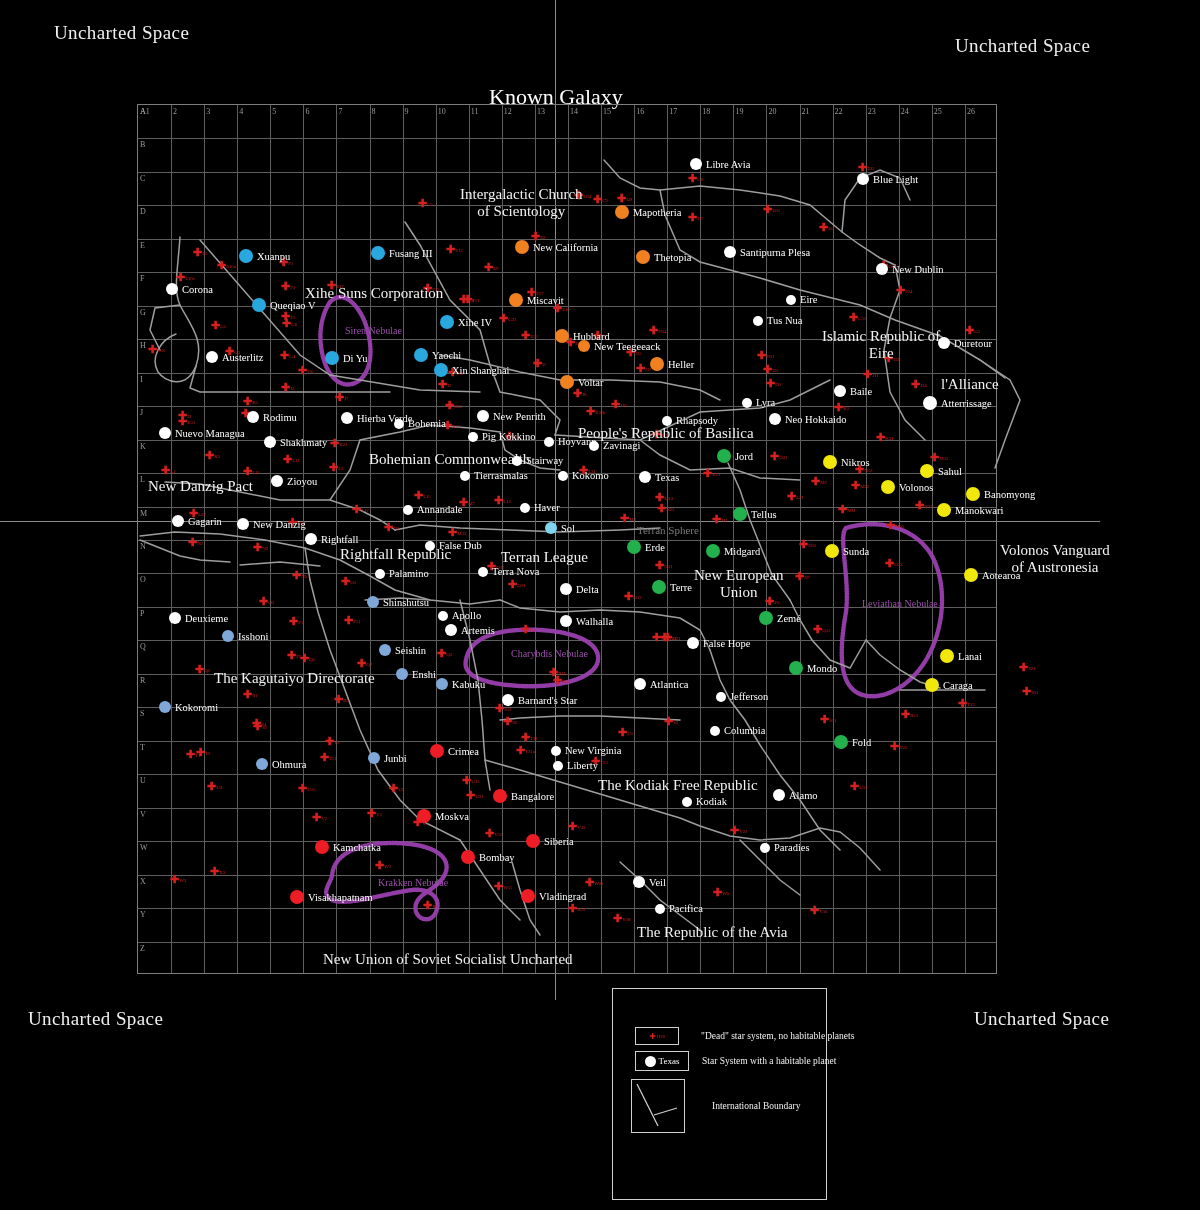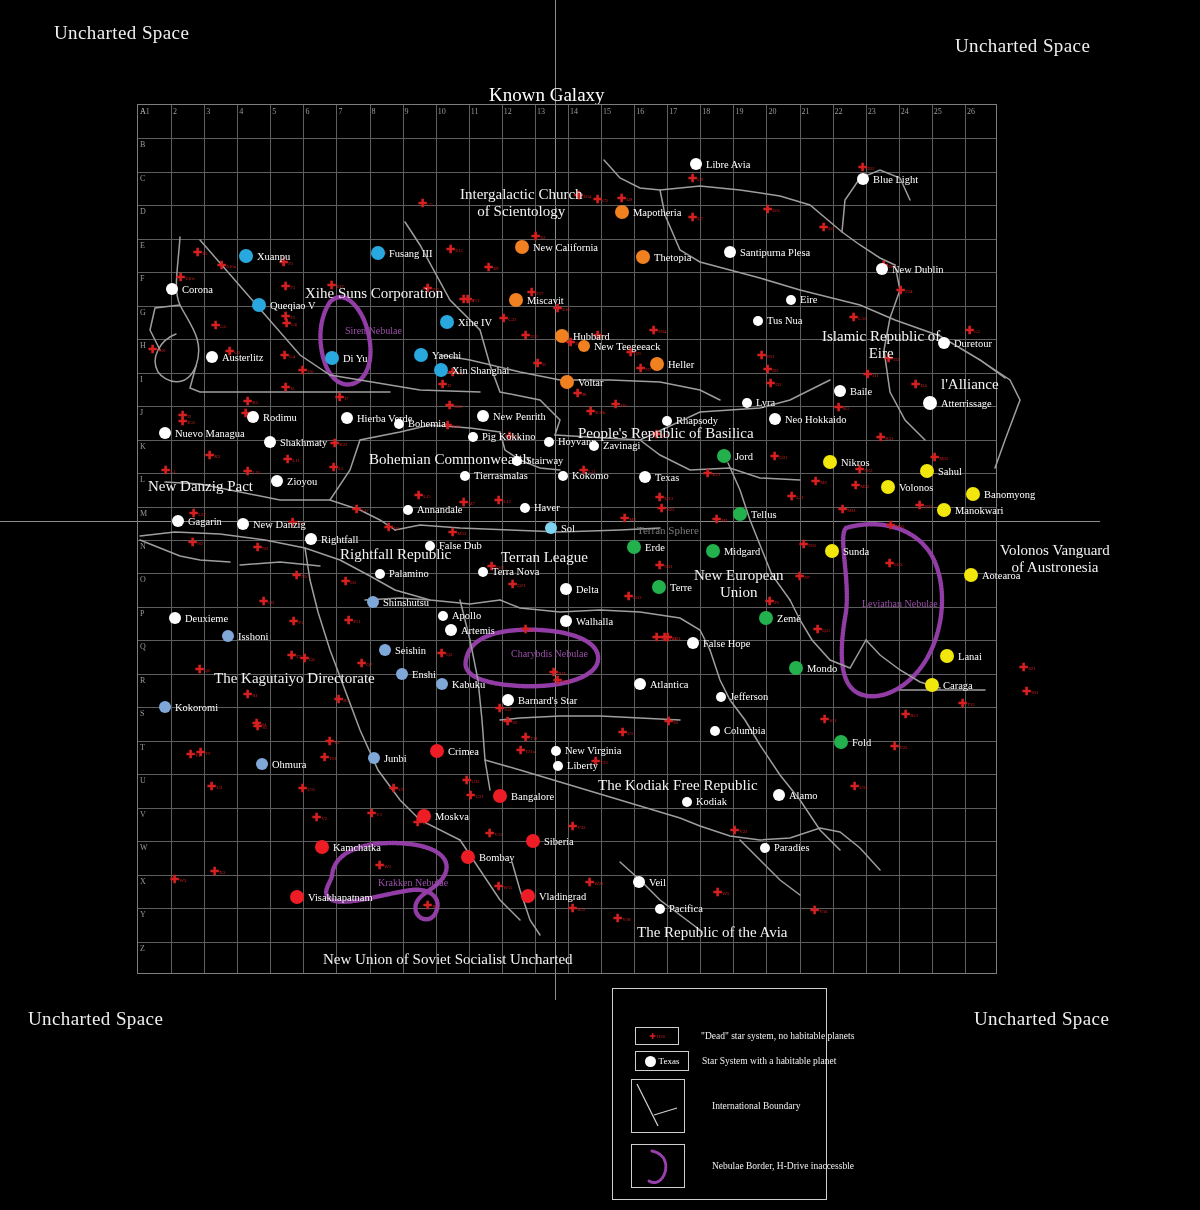--- a/index.html
+++ b/index.html
@@ -11,21 +11,21 @@
   .axis-v{position:absolute;left:555px;top:0;width:1px;height:1000px;background:#8c8c8c;}
   .axis-h{position:absolute;left:0;top:521px;width:1100px;height:1px;background:#8c8c8c;}
 
   
   .uncharted{position:absolute;font-size:19px;color:#efefef;letter-spacing:.4px;white-space:nowrap;}
   .uc-tl{left:54px;top:22px;}
   .uc-tr{left:955px;top:35px;}
   .uc-bl{left:28px;top:1008px;}
   .uc-br{left:974px;top:1008px;}
 
-  .known-galaxy{position:absolute;left:489px;top:84px;font-size:19px;color:#fff;}
+  .known-galaxy{position:absolute;left:489px;top:84px;font-size:22px;color:#fff;}
 
   
   .grid{position:absolute;left:137px;top:104px;width:860px;height:870px;
         border:1px solid #7d7d7d;box-sizing:border-box;}
   .gl-v,.gl-h{position:absolute;background:#5e5e5e;}
   .gl-v{top:0;width:1px;height:100%;}
   .gl-h{left:0;height:1px;width:100%;}
   .col-lab,.row-lab{position:absolute;font-size:8px;color:#9a9a9a;
        font-family:"Liberation Serif",serif;}
 
@@ -883,23 +883,15 @@
     <div class="key-row" style="left:18px;top:90px;">
       <div class="sw" style="width:54px;height:54px;">
         <svg width="54" height="54">
           <path d="M5 5 L26 47" stroke="#cfcfcf" stroke-width="1.2" fill="none"></path>
           <path d="M22 36 L45 29" stroke="#cfcfcf" stroke-width="1.2" fill="none"></path>
         </svg>
       </div>
       <span class="key-txt" style="margin-left:27px;">International Boundary</span>
     </div>
 
-    <div class="key-row" style="left:18px;top:155px;">
-      <div class="sw" style="width:54px;height:44px;">
-        <svg width="54" height="44">
-          <path d="M20 7 C34 10 36 22 32 31 C28 39 22 40 17 37" stroke="#9a3fae" stroke-width="3" fill="none" stroke-dasharray="1 1.6" stroke-linecap="round"></path>
-        </svg>
-      </div>
-      <span class="key-txt" style="margin-left:27px;">Nebulae Border, H-Drive inaccessble</span>
-    </div>
   </div>
 
 </div>
 
 </body></html>

